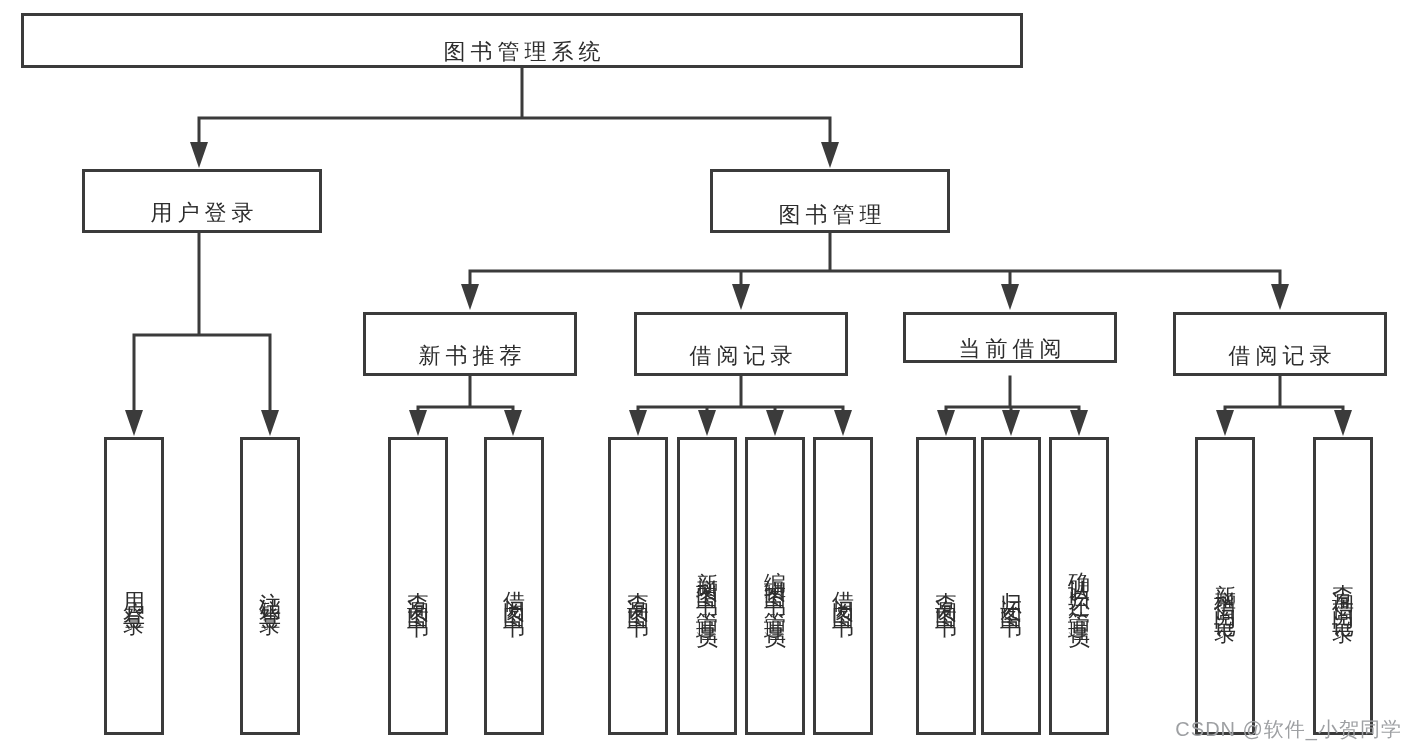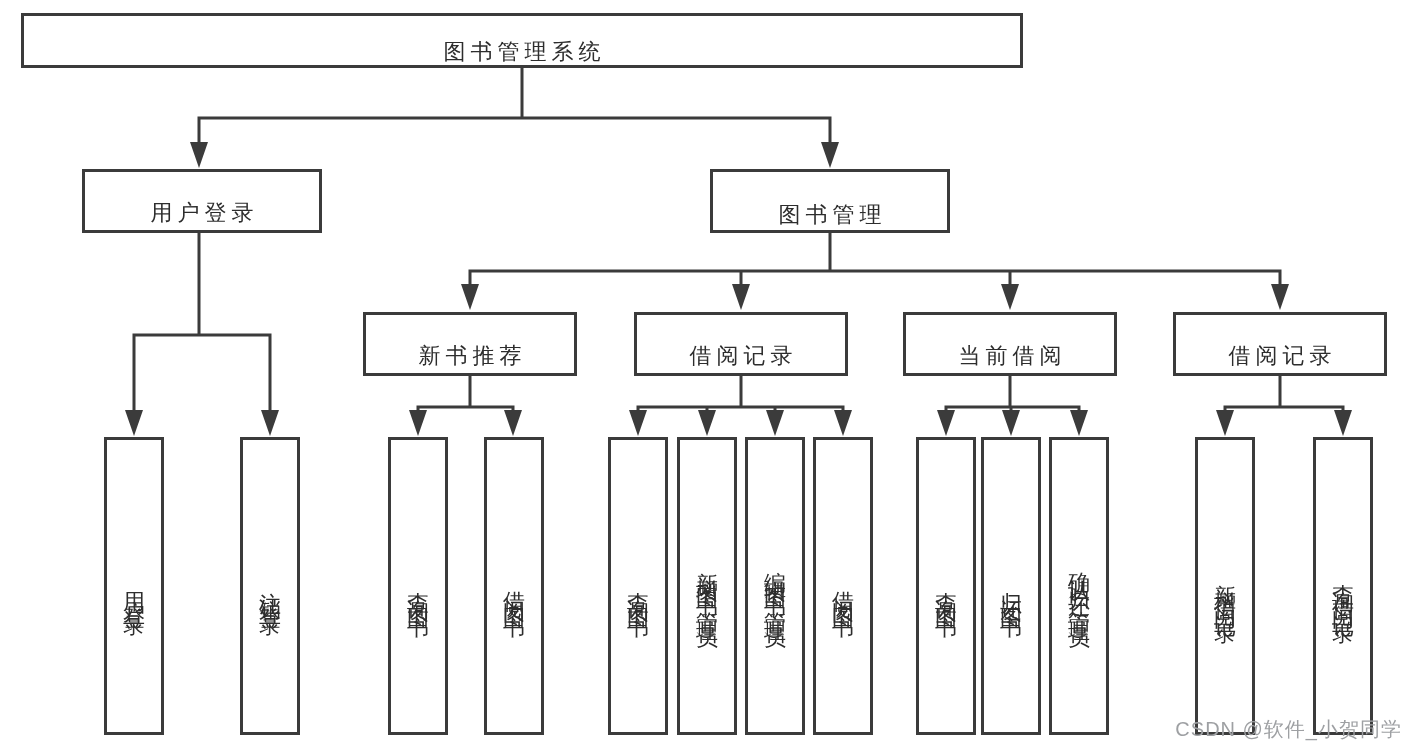--- a/index.html
+++ b/index.html
@@ -106,21 +106,21 @@
   <div class="bh" style="left:710px; top:169px; width:240px; height:64px;align-items:flex-end;">
     <span>图书管理</span>
   </div>
 
   <div class="bh" style="left:363px; top:312px; width:214px; height:64px;font-family:Liberation Serif, serif;">
     <span>新书推荐</span>
   </div>
   <div class="bh" style="left:634px; top:312px; width:214px; height:64px;">
     <span>借阅记录</span>
   </div>
-  <div class="bh" style="left:903px; top:312px; width:214px; height:64px;font-family:Liberation Serif, serif;">
+  <div class="bh" style="left:903px; top:312px; width:214px; height:51px;font-family:Liberation Serif, serif;">
     <span>当前借阅</span>
   </div>
   <div class="bh" style="left:1173px; top:312px; width:214px; height:64px;">
     <span>借阅记录</span>
   </div>
 
   <div class="bv" style="left:104px;">
     <span>用户登录</span>
   </div>
   <div class="bv" style="left:240px;">

